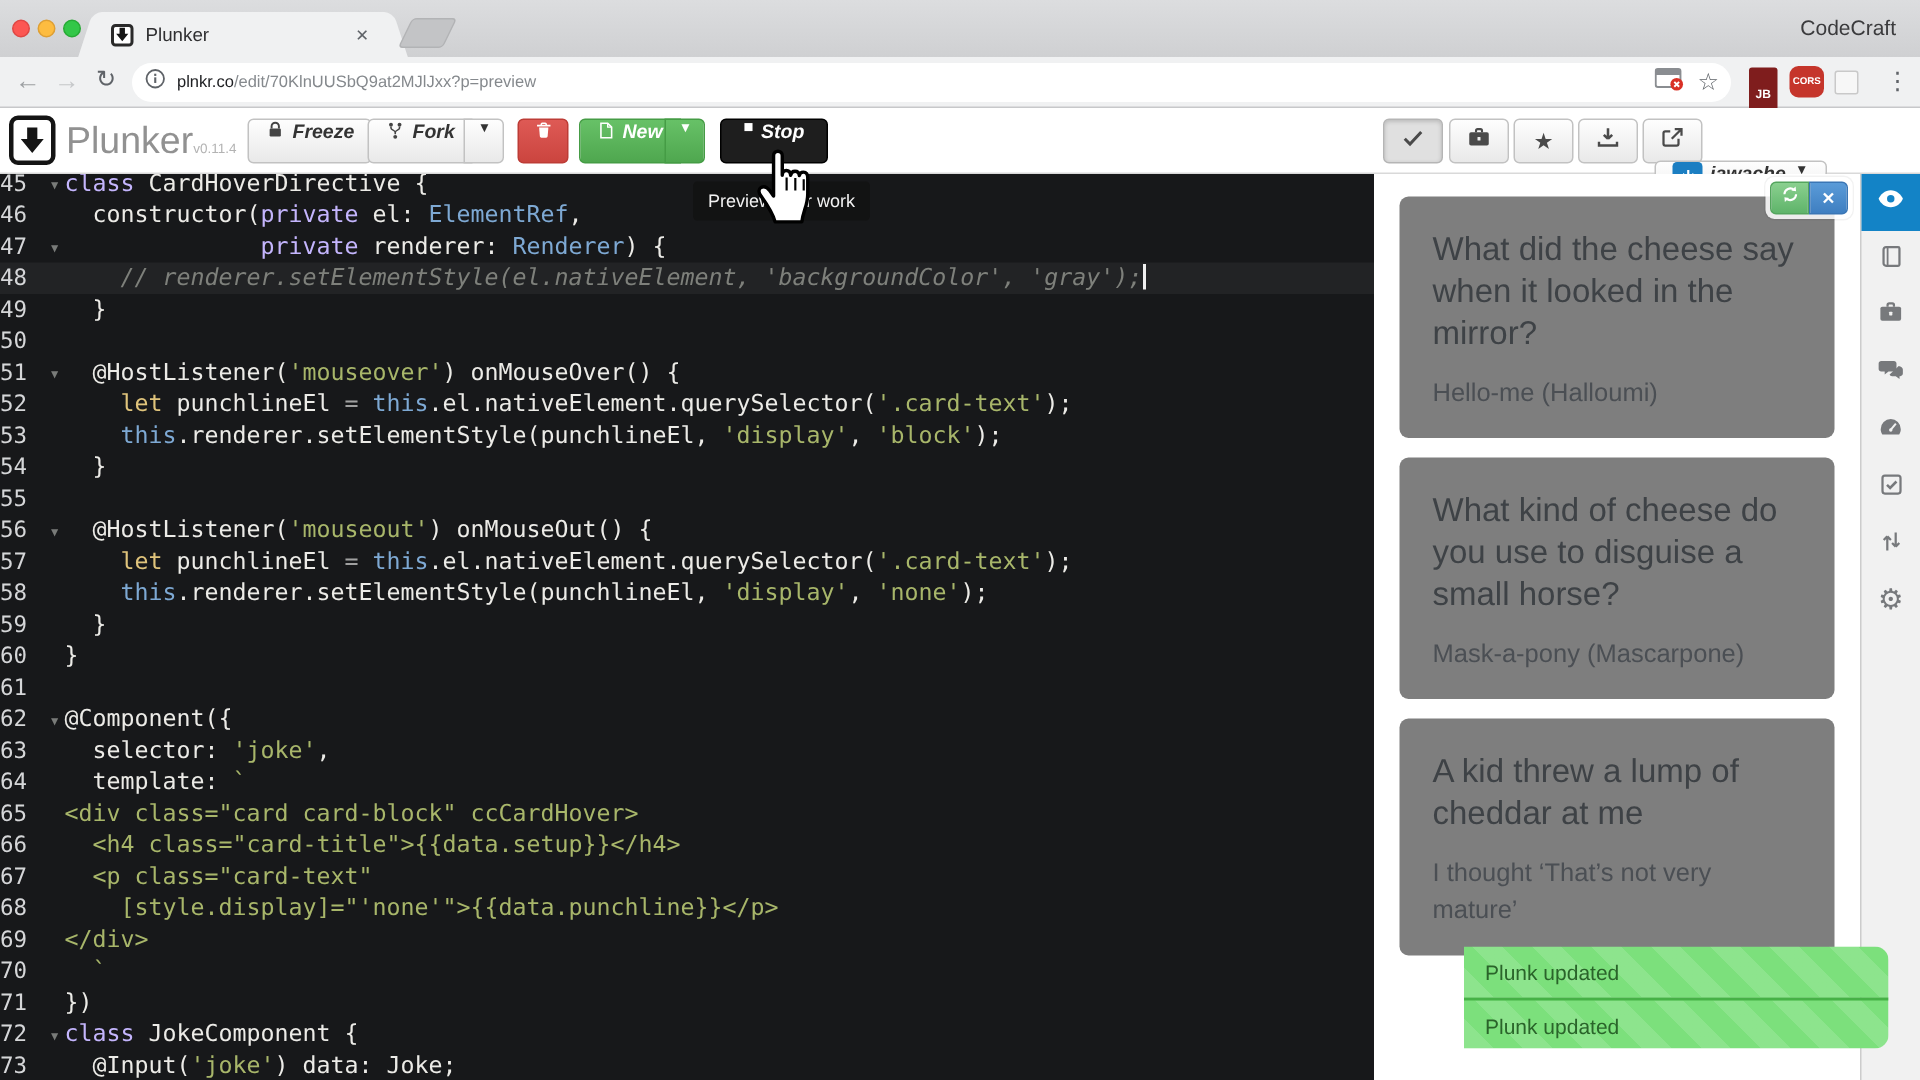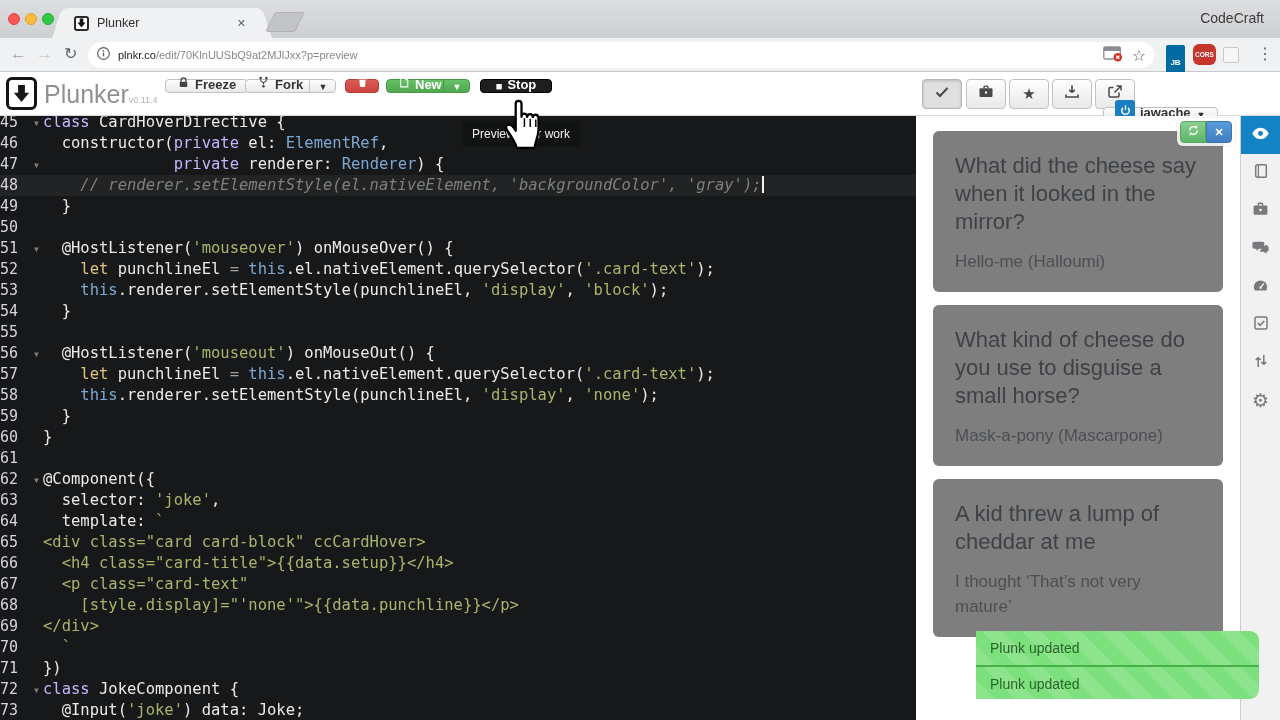--- a/index.html
+++ b/index.html
@@ -32,38 +32,38 @@
   .nav-ic { position:absolute; top:4px; font-size:17px; line-height:24px; }
   #back    { left:10px; color:#9da0a3; }
   #forward { left:36px; color:#c6c8ca; }
   #reload  { left:64px; color:#5f6368; font-size:16px; }
   .urlfield { position:absolute; left:88px; top:4px; width:1066px; height:26px;
     background:#fff; border-radius:13px; display:flex; align-items:center; padding:0 8px; }
   .url-text { font-size:11px; margin-left:7px; flex:1; white-space:nowrap; overflow:hidden;}
   .url-host { color:#202124; }
   .url-path { color:#85898d; }
   .ext { position:absolute; top:7px; display:flex; align-items:center; justify-content:center; }
-  #ext-jb   { left:1166px; width:19px; height:34px; background:#0369a1; color:#fff;
+  #ext-jb   { left:1166px; width:19px; height:34px; background:#7f1d1d; color:#fff;
     font-size:8px; font-weight:bold; border-radius:2px; }
   #ext-cors { left:1193px; width:23px; height:21px; background:#c5352b; color:#fff;
     font-size:6.5px; font-weight:bold; border-radius:6px; top:6px;}
   #ext-blank{ left:1223px; width:16px; height:16px; background:#f7f7f7; border:1px solid #c9c9c9;
     border-radius:2px; top:9px;}
   #menu-dots{ position:absolute; left:1257px; top:6px; font-size:16px; color:#5f6368; letter-spacing:0;}
 
   
   #plunkbar { position:absolute; left:0; top:72px; width:1280px; height:44px;
     background:#fff; border-bottom:1px solid #d9d9d9; }
   .logo { position:absolute; left:6px; top:5px; width:31px; height:33px; background:#fff;
     border:3px solid #141414; border-radius:6px; display:flex; align-items:center; justify-content:center;}
   .brand { position:absolute; left:44px; top:8px; font-size:25px; color:#919191; font-weight:400;}
   .brand-ver { font-size:9px; color:#b3b3b3; }
-  .btn { position:absolute; top:7px; height:14px; border:1px solid #c2c2c2; border-radius:4px;
+  .btn { position:absolute; top:7px; height:30px; border:1px solid #c2c2c2; border-radius:4px;
     background:linear-gradient(#fefefe,#e9e9e9); color:#333; font-size:13px; font-weight:bold;
-    display:flex; align-items:flex-end; gap:5px; padding:0 11px; cursor:pointer;}
+    display:flex; align-items:flex-start; gap:5px; padding:0 11px; cursor:pointer;font-style:italic;}
   .btn .caret { font-size:9px; margin-left:1px; }
   #btn-freeze { left:165px; }
   #btn-fork   { left:245px; border-radius:4px 0 0 4px; }
   #btn-fork-caret { left:310px; width:27px; padding:0; justify-content:center; border-radius:0 4px 4px 0; margin-left:-1px;}
   #btn-trash { left:345px; width:34px; padding:0; justify-content:center;
     background:linear-gradient(#de5a55,#cb453f); border-color:#bd3c36; }
   #btn-new { left:386px; background:linear-gradient(#67c167,#4fa74f); border-color:#459c45; color:#fff; border-radius:4px 0 0 4px;}
   #btn-new-caret { left:444px; width:27px; padding:0; justify-content:center;
     background:linear-gradient(#67c167,#4fa74f); border-color:#459c45; color:#fff; border-radius:0 4px 4px 0; margin-left:-1px;}
   #btn-stop { left:480px; width:72px; background:#1e1e1e; border-color:#000; color:#fff; justify-content:center;}

